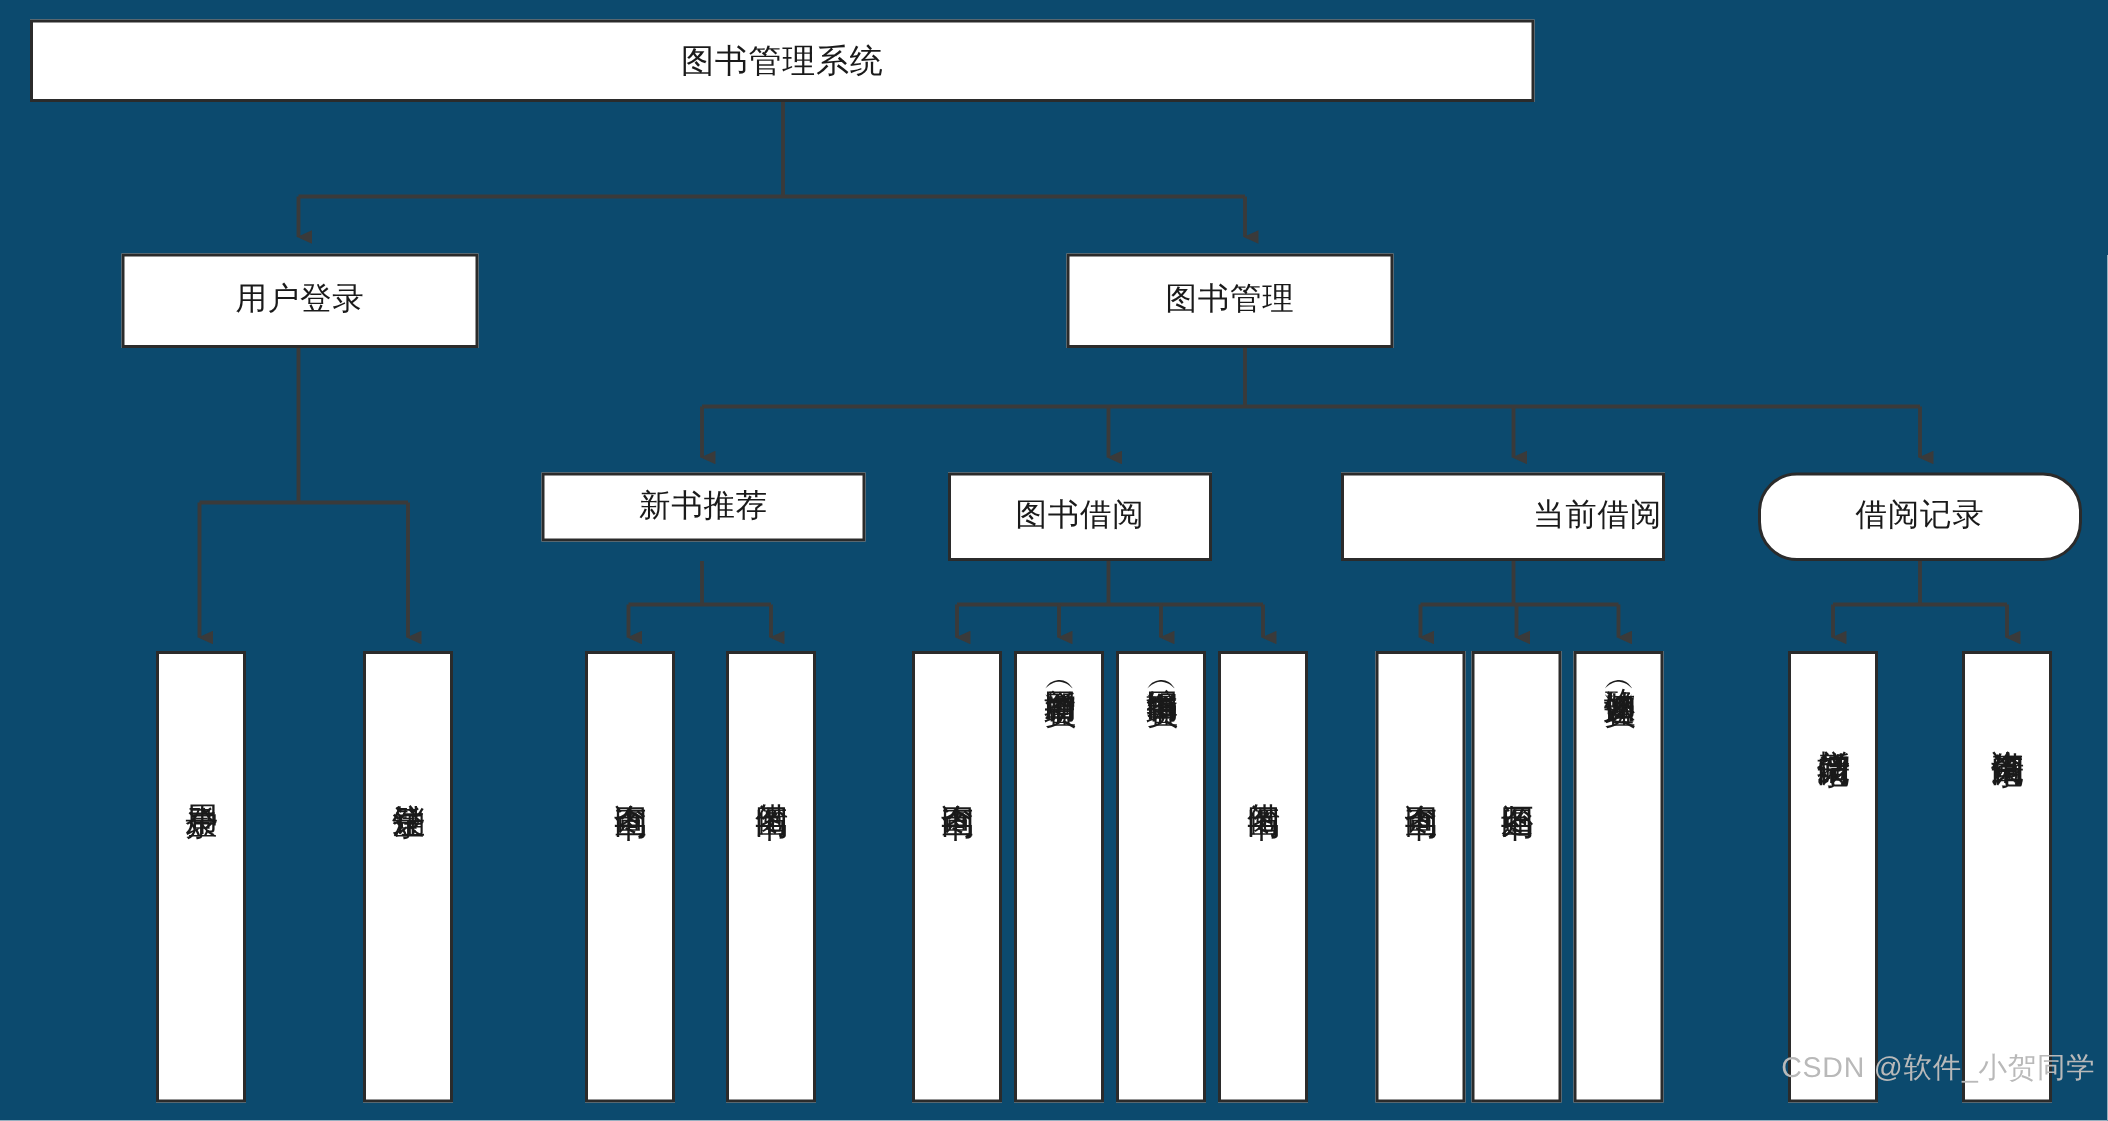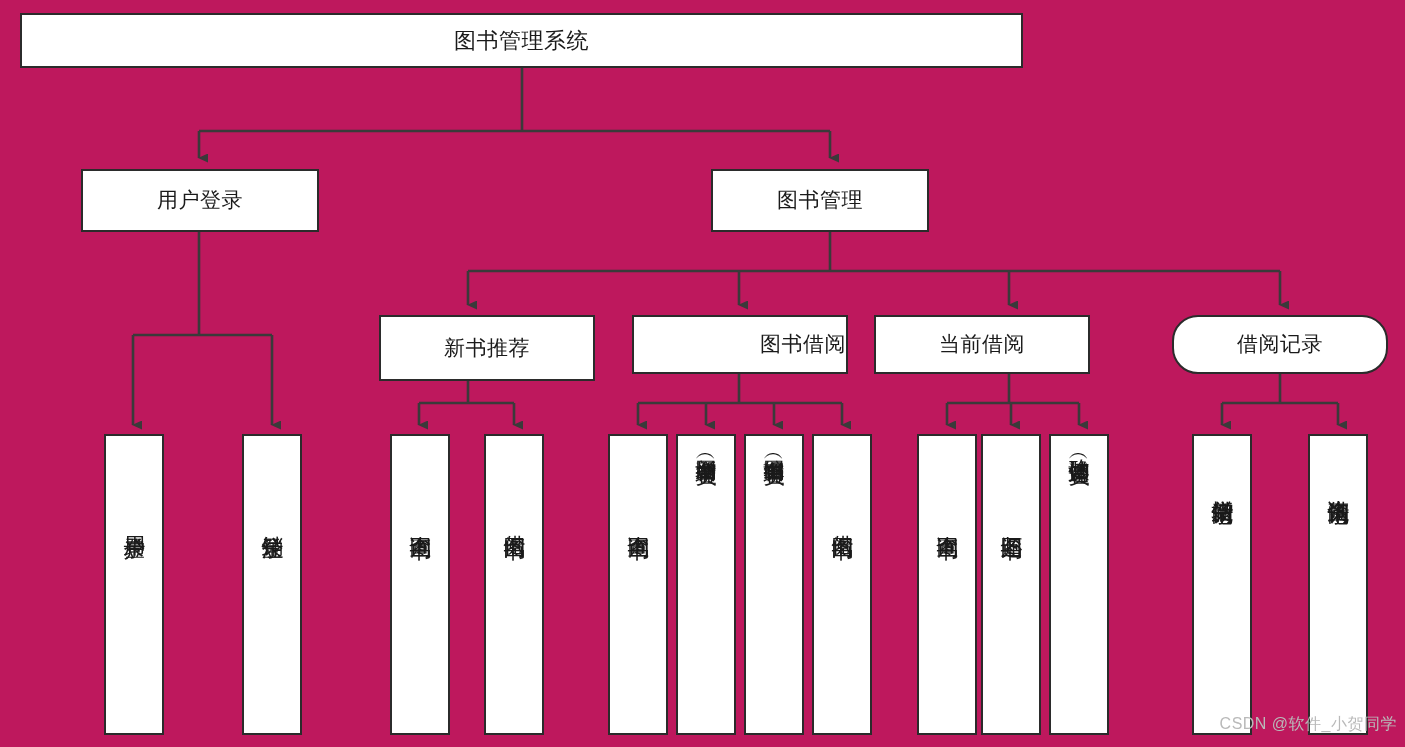--- a/index.html
+++ b/index.html
@@ -8,21 +8,21 @@
     padding: 0;
     background: #ffffff;
   }
   body {
     font-family: "Liberation Sans", "DejaVu Sans", sans-serif;
   }
   #diagram-root {
     position: relative;
     width: 1405px;
     height: 747px;
-    background: #be185d;
+    background: #0c4a6e;
     overflow: hidden;
   }
   #diagram-svg {
     position: absolute;
     left: 0;
     top: 0;
     width: 1405px;
     height: 747px;
   }
   .node {
@@ -59,22 +59,22 @@
     line-height: 1.04;
     letter-spacing: 1px;
     white-space: nowrap;
   }
   .node.vertical.tall .node-label {
     font-size: 21px;
   }
   .watermark {
     position: absolute;
     right: 8px;
-    bottom: 12px;
-    font-size: 16px;
+    bottom: 22px;
+    font-size: 19px;
     color: #b9b9b9;
     letter-spacing: 0.5px;
     white-space: nowrap;
     pointer-events: none;
   }
 </style>
 </head>
 <body>
 
 <div id="diagram-root">
@@ -133,27 +133,27 @@
     <span class="node-label">图书管理系统</span>
   </div>
 
   <div class="node horizontal" style="left:81px; top:169px; width:238px; height:63px;">
     <span class="node-label">用户登录</span>
   </div>
   <div class="node horizontal" style="left:711px; top:169px; width:218px; height:63px;">
     <span class="node-label">图书管理</span>
   </div>
 
-  <div class="node horizontal" style="left:361px; top:315px; width:216px; height:66px;margin-left:18px;">
+  <div class="node horizontal" style="left:361px; top:315px; width:216px; height:46px;">
     <span class="node-label">新书推荐</span>
   </div>
-  <div class="node horizontal" style="left:632px; top:315px; width:216px; height:59px;justify-content:flex-end;">
+  <div class="node horizontal" style="left:632px; top:315px; width:176px; height:59px;">
     <span class="node-label">图书借阅</span>
   </div>
-  <div class="node horizontal" style="left:874px; top:315px; width:216px; height:59px;">
+  <div class="node horizontal" style="left:894px; top:315px; width:216px; height:59px;justify-content:flex-end;">
     <span class="node-label">当前借阅</span>
   </div>
   <div class="node horizontal" style="left:1172px; top:315px; width:216px; height:59px;border-radius:26px;">
     <span class="node-label">借阅记录</span>
   </div>
 
   <div class="node vertical" style="left:104px; top:434px; width:60px; height:301px; padding-top:82px;">
     <span class="node-label">用户登录</span>
   </div>
   <div class="node vertical" style="left:242px; top:434px; width:60px; height:301px; padding-top:82px;">

